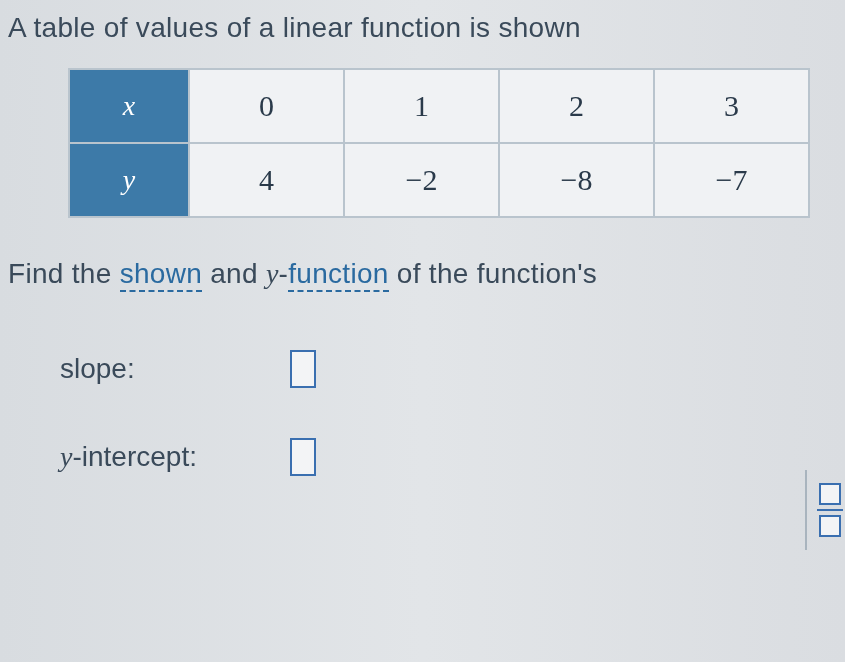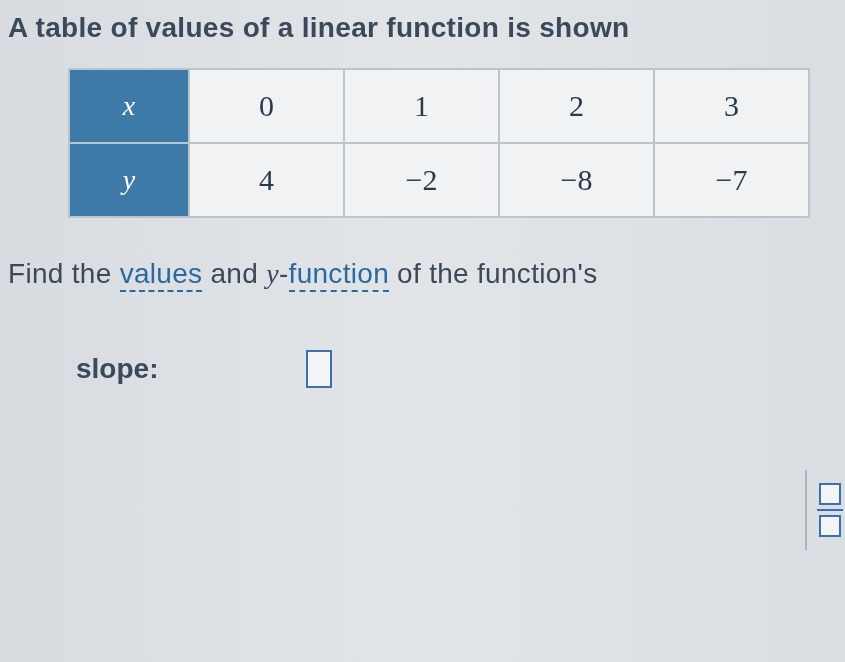--- a/index.html
+++ b/index.html
@@ -15,21 +15,20 @@
       padding: 12px 0 0 8px;
       color: #3a4a5a;
       position: relative;
       overflow: hidden;
     }
     .intro {
       font-size: 28px;
       color: #3a4a5a;
       margin-bottom: 24px;
       letter-spacing: 0.3px;
-      font-weight: bold;
     }
     .table-wrap {
       margin-left: 60px;
       margin-bottom: 40px;
     }
     table {
       border-collapse: collapse;
     }
     th.row-hdr {
       background: #3d7aa8;
@@ -65,22 +64,21 @@
       font-style: italic;
       font-family: "Times New Roman", serif;
     }
     .instr .link {
       color: #2a6aa0;
       border-bottom: 2px dashed #2a6aa0;
       padding-bottom: 1px;
       cursor: pointer;
     }
     .answers {
-      margin-left: 68px;
-      font-weight: bold;
+      margin-left: 52px;
     }
     .answer-row {
       display: flex;
       align-items: center;
       margin-bottom: 50px;
     }
     .answer-label {
       font-size: 28px;
       color: #3a4a5a;
       width: 230px;
@@ -142,26 +140,32 @@
       <td class="cell">4</td>
       <td class="cell">−2</td>
       <td class="cell">−8</td>
       <td class="cell">−7</td>
     </tr>
   </tbody>
     </table>
 </div>
 
 <div class="instr">
-  <span>Find the </span><span class="link">values</span><span> and </span><span class="var">y</span><span>-</span><span class="link">function</span><span> of the function's</span>
+  <span>Find the </span><span class="link">shown</span><span> and </span><span class="var">y</span><span>-</span><span class="link">function</span><span> of the function's</span>
 </div>
 
 <div class="answers">
   <div class="answer-row">
     <div class="answer-label">slope:</div>
+    <div class="answer-box"></div>
+  </div>
+  <div class="answer-row">
+    <div class="answer-label">
+      <span class="var">y</span><span>-intercept:</span>
+    </div>
     <div class="answer-box"></div>
   </div>
 </div>
 
 <div class="frac-widget">
   <div class="frac-box"></div>
   <div class="frac-line"></div>
   <div class="frac-box"></div>
 </div>
 

